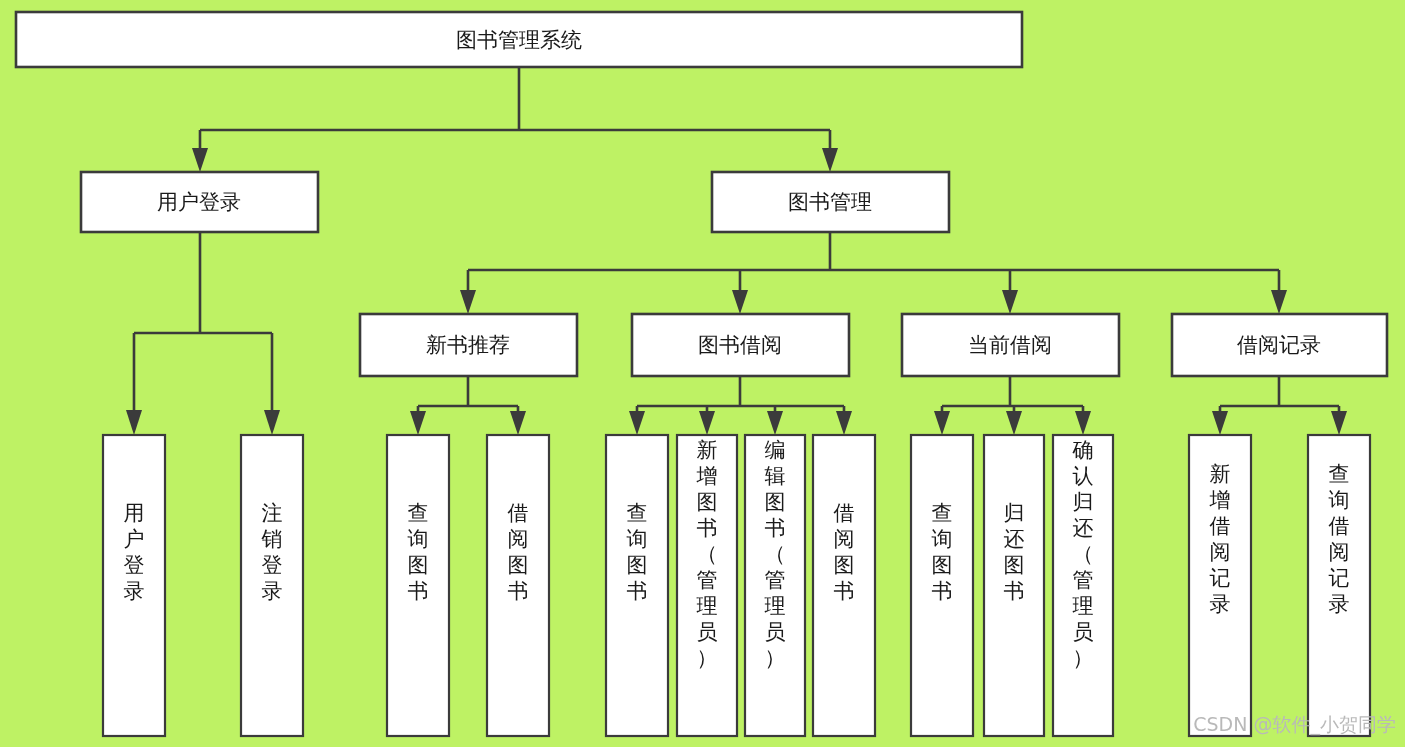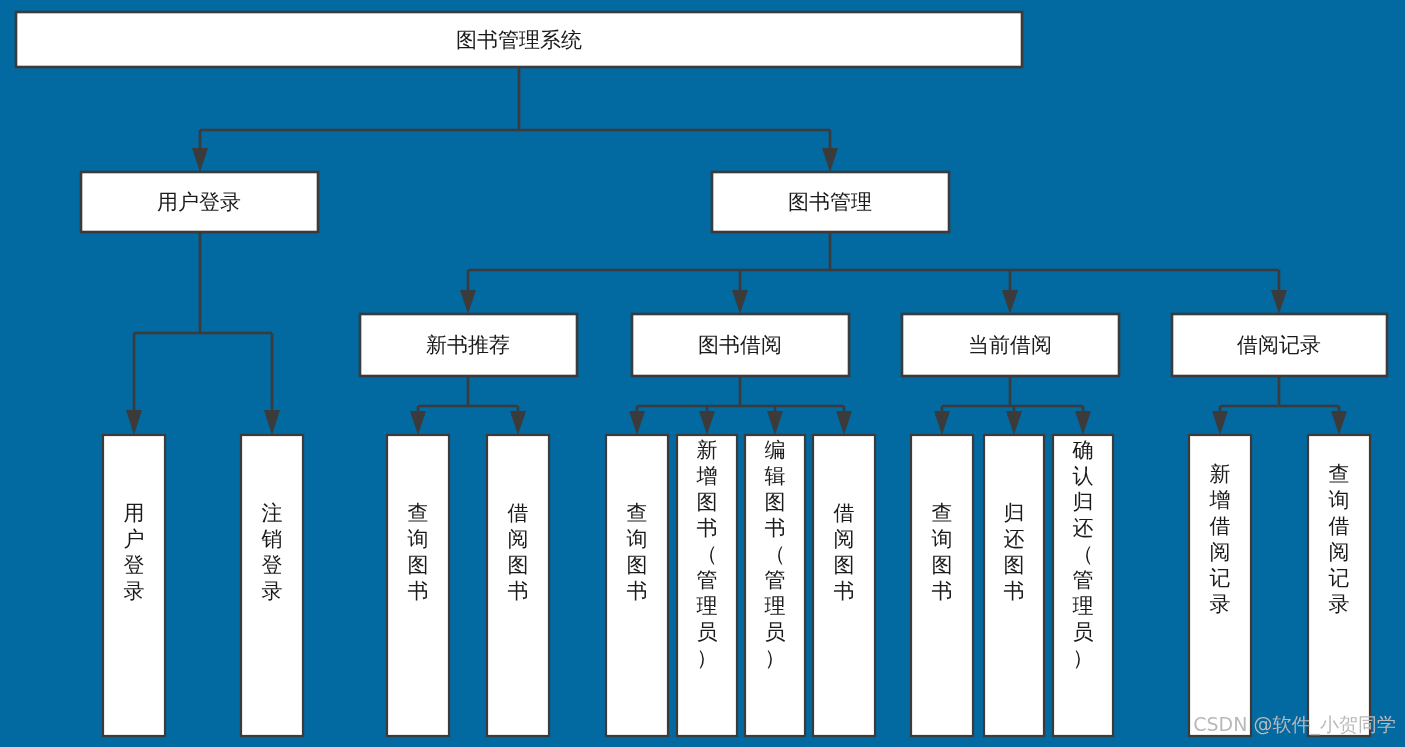--- a/index.html
+++ b/index.html
@@ -8,21 +8,21 @@
     padding: 0;
     background: #ffffff;
   }
   body {
     font-family: "DejaVu Sans", "Liberation Sans", sans-serif;
   }
   #diagram-root {
     position: relative;
     width: 1405px;
     height: 747px;
-    background: #0369a1;
+    background: #bef264;
     overflow: hidden;
   }
   svg.diagram-canvas {
     position: absolute;
     left: 0;
     top: 0;
     width: 1405px;
     height: 747px;
     display: block;
   }

